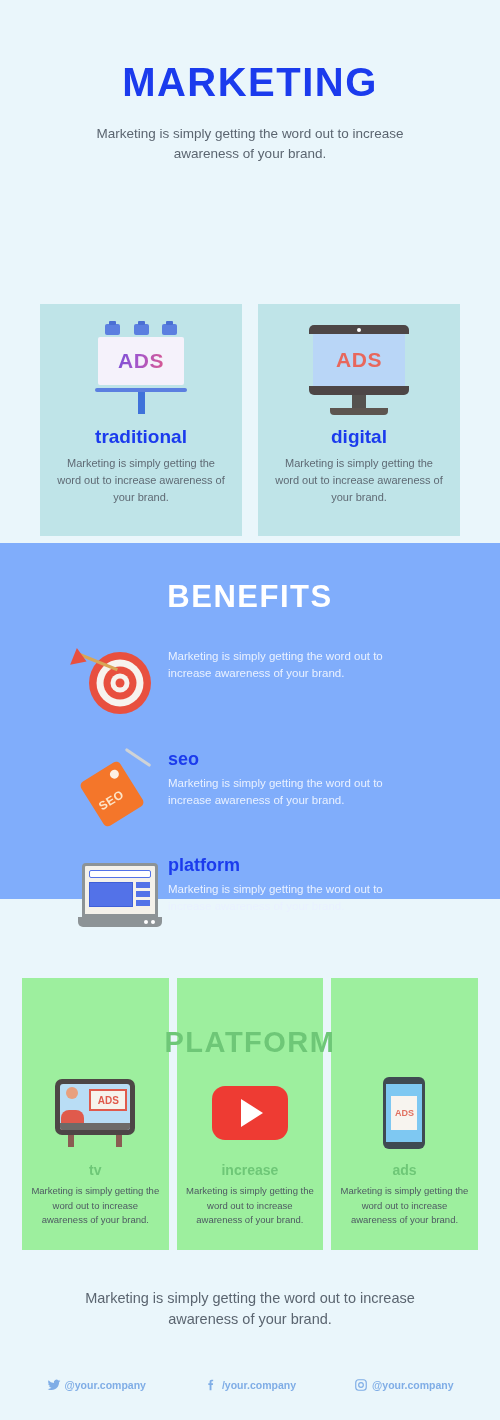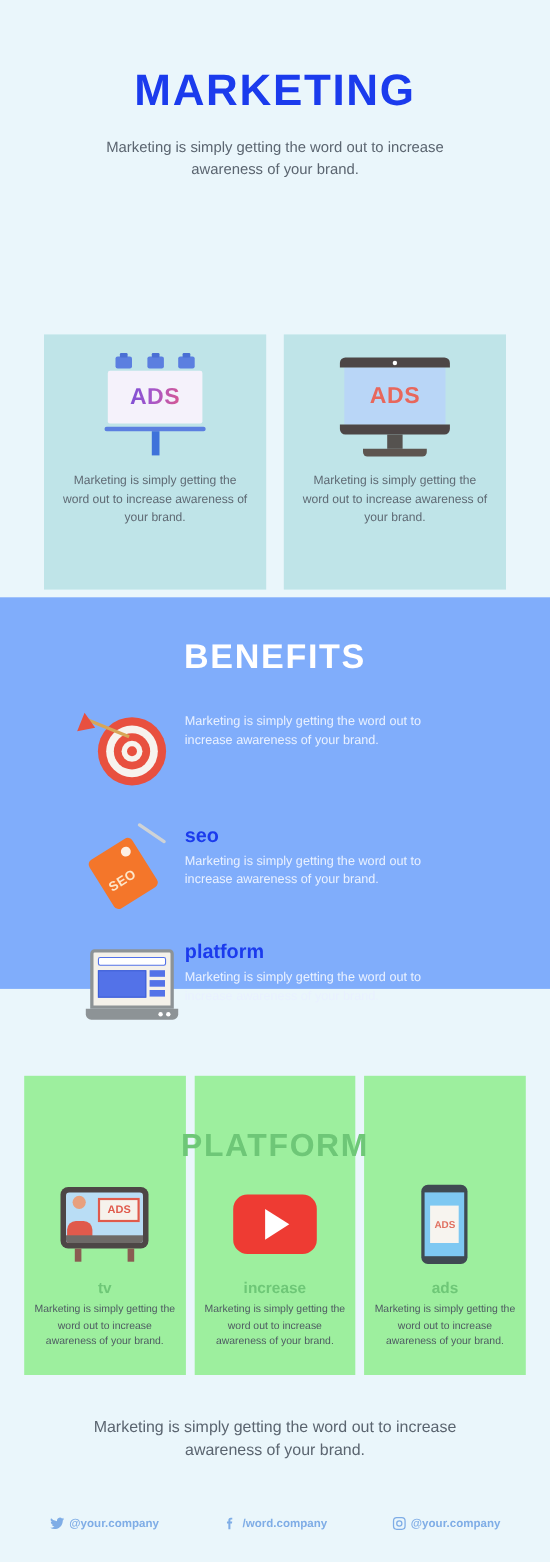--- a/index.html
+++ b/index.html
@@ -245,37 +245,39 @@
             <span class="bb-clip"></span>
             <span class="bb-clip"></span>
           </div>
           <div class="bb-panel">
             <span class="bb-ads">ADS</span>
           </div>
           <div class="bb-bar"></div>
           <div class="bb-post"></div>
         </div>
       </div>
+      <div class="type-name">traditional</div>
       <div class="type-desc">Marketing is simply getting the word out to increase awareness of your brand.</div>
     </div>
 
     <div class="type-card">
       <div class="type-art">
         <div class="monitor">
           <div class="mon-top">
             <span class="mon-dot"></span>
           </div>
           <div class="mon-screen">
             <span class="mon-ads">ADS</span>
           </div>
           <div class="mon-base"></div>
           <div class="mon-neck"></div>
           <div class="mon-foot"></div>
         </div>
       </div>
+      <div class="type-name">digital</div>
       <div class="type-desc">Marketing is simply getting the word out to increase awareness of your brand.</div>
     </div>
 
   </div>
 
   <div class="benefits">
     <div class="benefits-title">BENEFITS</div>
 
     <div class="benefit-list">
 
@@ -407,21 +409,21 @@
       </span>
       <span class="social-handle">@your.company</span>
     </div>
 
     <div class="social">
       <span class="social-ic">
         <svg width="14" height="14" viewBox="0 0 24 24" fill="#7fade6" aria-hidden="true">
           <path d="M15.5 3h-2.3C10.9 3 9.6 4.4 9.6 6.7V9H7.4v3h2.2v9h3.2v-9h2.4l.4-3h-2.8V7c0-.8.2-1.3 1.4-1.3h1.5V3z"></path>
         </svg>
       </span>
-      <span class="social-handle">/word.company</span>
+      <span class="social-handle">/your.company</span>
     </div>
 
     <div class="social">
       <span class="social-ic">
         <svg width="14" height="14" viewBox="0 0 24 24" fill="none" stroke="#7fade6" stroke-width="2" aria-hidden="true">
           <rect x="3" y="3" width="18" height="18" rx="5"></rect>
           <circle cx="12" cy="12" r="4"></circle>
         </svg>
       </span>
       <span class="social-handle">@your.company</span>

